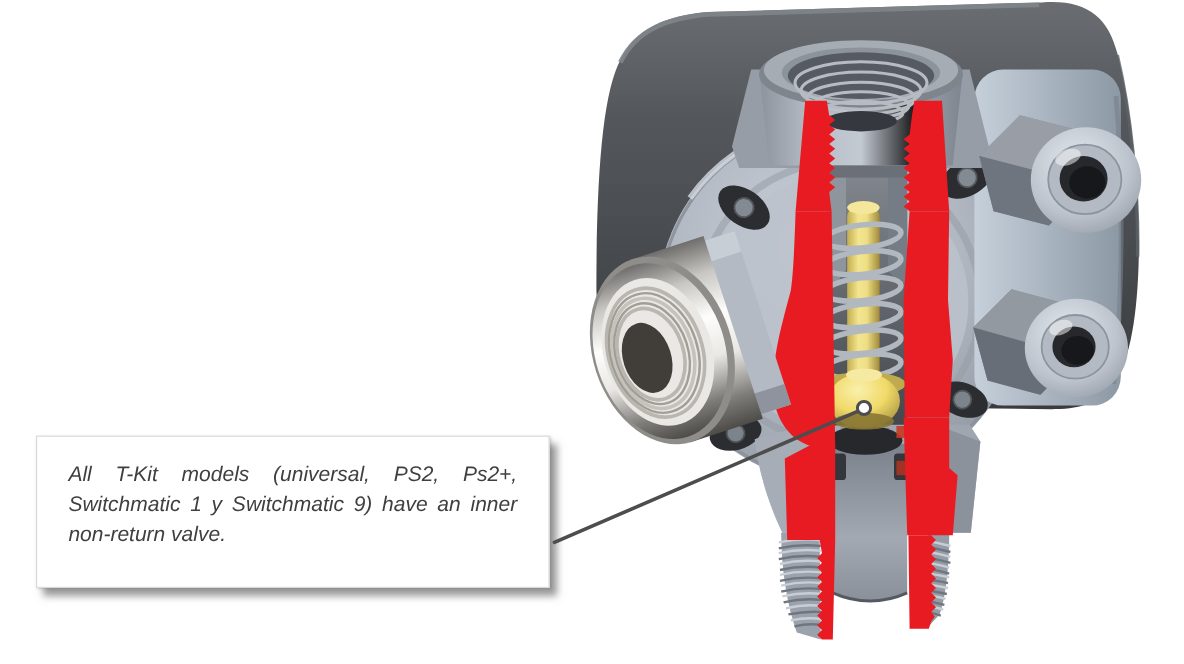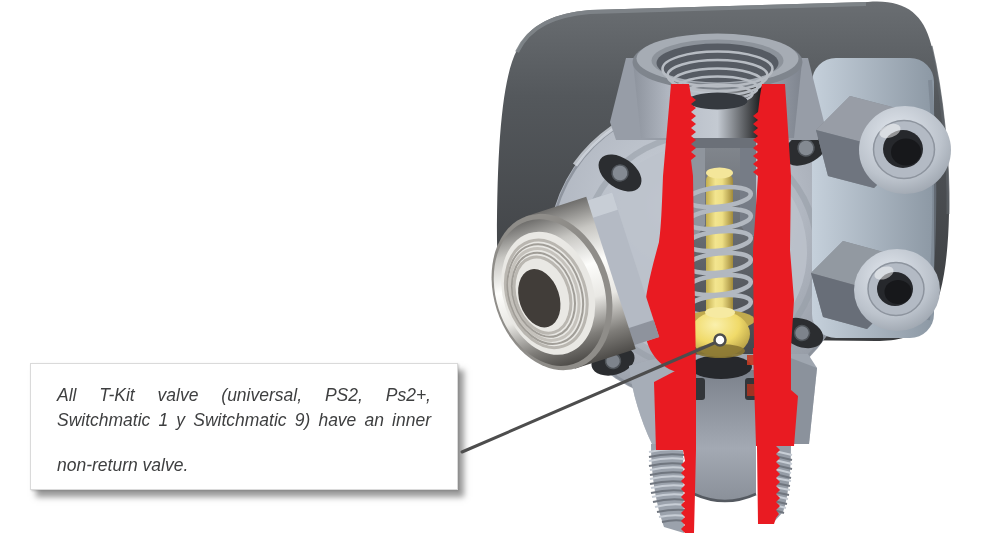--- a/index.html
+++ b/index.html
@@ -13,21 +13,21 @@
     position:absolute;left:30px;top:363px;width:428px;height:127px;
     box-sizing:border-box;background:#ffffff;border:1px solid #dadada;
     box-shadow:6px 7px 6px rgba(85,85,85,.6), 1px 1px 2px rgba(120,120,120,.35);
     padding:19px 26px 0 26px;
   }
   .callout .line{
     font-style:italic;font-size:17.5px;line-height:25px;
     color:var(--callout-text,#3e3f40);text-align:justify;white-space:normal;
   }
   .callout .line.justified{text-align-last:justify;}
-  .callout .line.last{text-align:center;text-align-last:left;margin-top:20px;}
+  .callout .line.last{text-align:center;text-align-last:left;}
 </style>
 </head>
 <body>
 
 <div class="stage">
 
   <svg width="987" height="553" viewBox="0 0 987 553">
     <defs>
       <linearGradient id="gHousing" x1="0" y1="0" x2="0" y2="1">
         <stop offset="0" stop-color="#6a6e72"></stop>
@@ -279,18 +279,18 @@
       <ellipse cx="884" cy="273" rx="10" ry="6" fill="#ffffff" opacity=".5" transform="rotate(-20 884 273)"></ellipse>
     </g>
 
     <g>
       <line x1="462" y1="452" x2="719" y2="341" stroke="var(--leader-line,#4d4d4d)" stroke-width="3" stroke-linecap="round"></line>
       <circle cx="720" cy="340" r="5.5" fill="#ffffff" stroke="var(--leader-line,#4d4d4d)" stroke-width="2.5"></circle>
     </g>
   </svg>
 
   <div class="callout">
-    <div class="line justified">All T-Kit valve (universal, PS2, Ps2+,</div>
+    <div class="line justified">All T-Kit models (universal, PS2, Ps2+,</div>
     <div class="line justified">Switchmatic 1 y Switchmatic 9) have an inner</div>
     <div class="line last">non-return valve.</div>
   </div>
 
 </div>
 
 </body></html>

